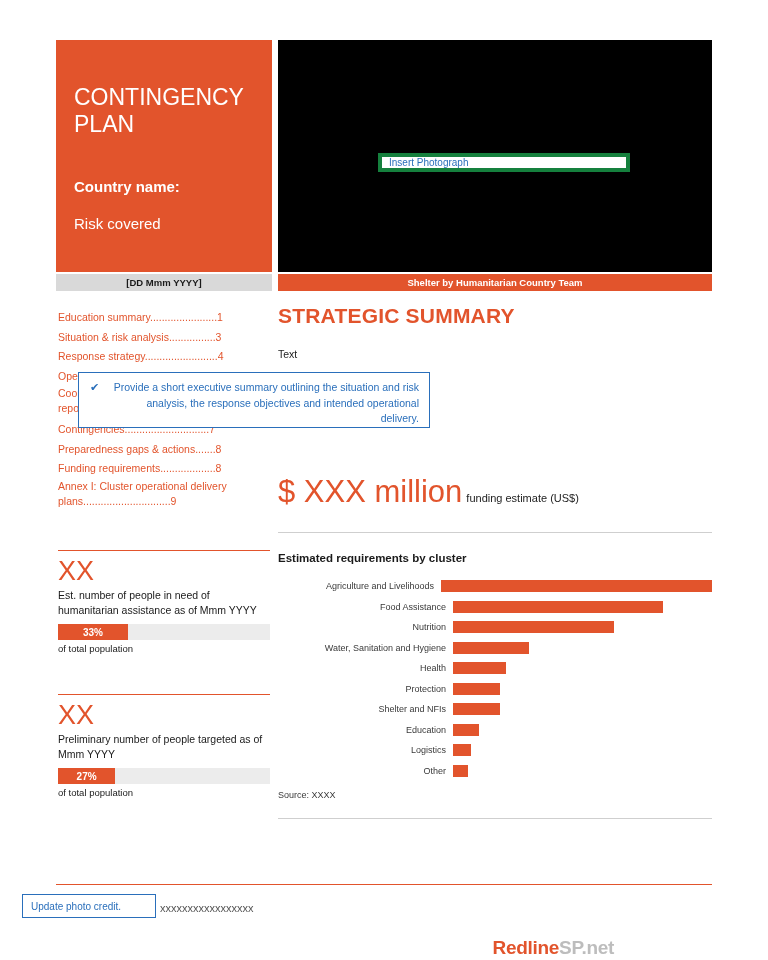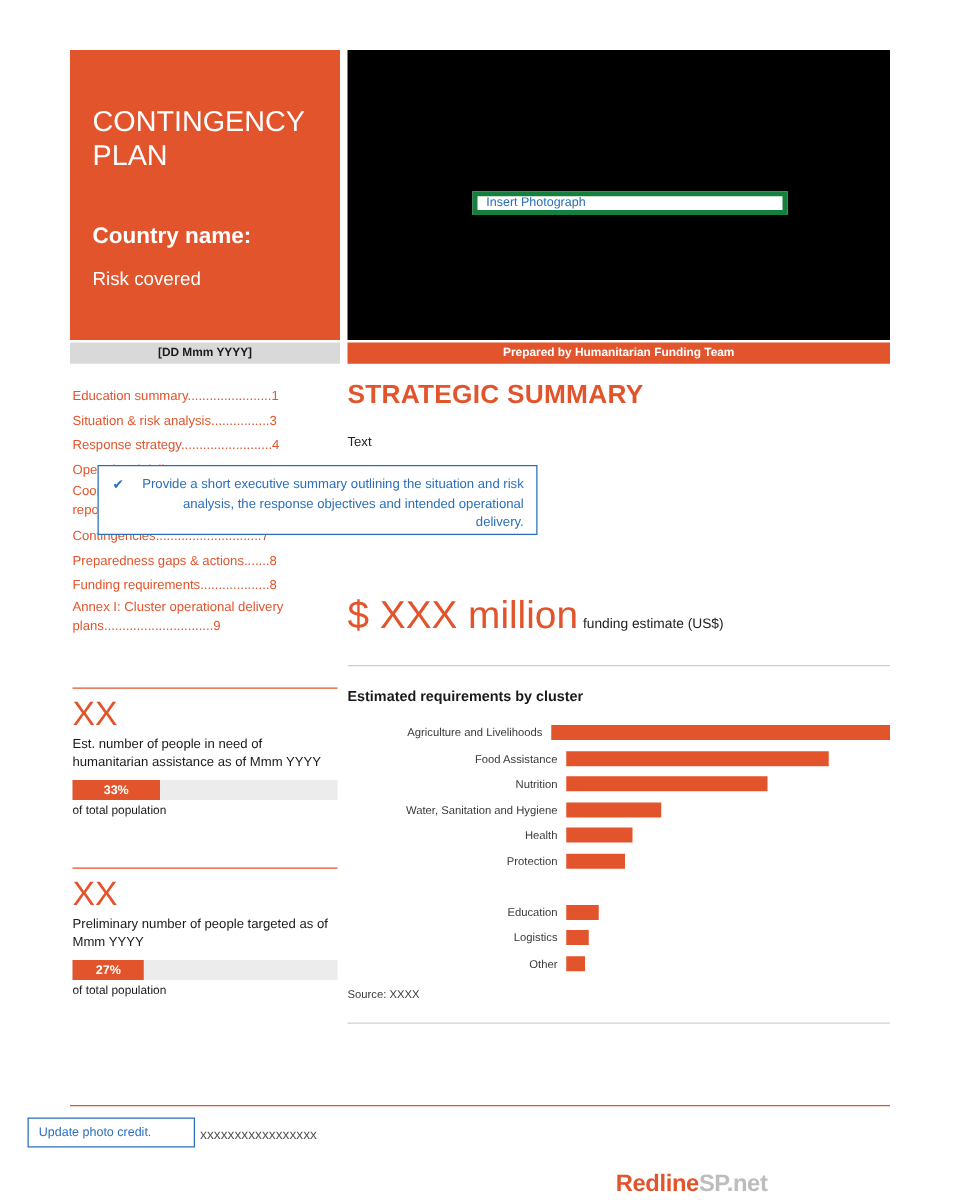--- a/index.html
+++ b/index.html
@@ -20,21 +20,21 @@
   .title-box{
     position:absolute;left:56px;top:28px;width:216px;height:232px;
     background:#e2542c;
   }
   .title-box .main-title{
     position:absolute;left:18px;top:44px;width:190px;
     color:#ffffff;font-size:23px;line-height:27px;font-weight:400;
   }
   .title-box .country-name{
     position:absolute;left:18px;top:138px;
-    color:#ffffff;font-size:18px;font-weight:bold;
+    color:#ffffff;font-size:15px;font-weight:bold;
   }
   .title-box .risk-covered{
     position:absolute;left:18px;top:175px;
     color:#ffffff;font-size:15px;font-weight:400;
   }
 
   .photo-box{
     position:absolute;left:278px;top:28px;width:434px;height:232px;
     background:#000000;
   }
@@ -184,21 +184,21 @@
     <div class="main-title">CONTINGENCY PLAN</div>
     <div class="country-name">Country name:</div>
     <div class="risk-covered">Risk covered</div>
   </div>
 
   <div class="photo-box">
     <div class="photo-placeholder">Insert Photograph</div>
   </div>
 
   <div class="date-band">[DD Mmm YYYY]</div>
-  <div class="prepared-band">Prepared by Humanitarian Funding Team</div>
+  <div class="prepared-band">Shelter by Humanitarian Country Team</div>
 
   <div class="toc">
     <div class="toc-row">Education summary.......................1</div>
     <div class="toc-row">Situation &amp; risk analysis................3</div>
     <div class="toc-row">Response strategy.........................4</div>
     <div class="toc-row">Operational delivery........................5</div>
     <div class="toc-row two-line">Coordination, monitoring and reporting.........................6</div>
     <div class="toc-row">Contingencies.............................7</div>
     <div class="toc-row">Preparedness gaps &amp; actions.......8</div>
     <div class="toc-row">Funding requirements...................8</div>
@@ -259,20 +259,24 @@
         <div class="chart-bar" style="width: 75.92px; background: rgb(226, 84, 44);"></div>
       </div>
       <div class="chart-row" style="top: 82px;">
         <div class="chart-label">Health</div>
         <div class="chart-bar" style="width: 52.56px; background: rgb(226, 84, 44);"></div>
       </div>
       <div class="chart-row" style="top: 102.5px;">
         <div class="chart-label">Protection</div>
         <div class="chart-bar" style="width: 46.72px; background: rgb(226, 84, 44);"></div>
       </div>
+      <div class="chart-row" style="top: 123px;">
+        <div class="chart-label">Shelter and NFIs</div>
+        <div class="chart-bar" style="width: 46.72px; background: rgb(226, 84, 44);"></div>
+      </div>
       <div class="chart-row" style="top: 143.5px;">
         <div class="chart-label">Education</div>
         <div class="chart-bar" style="width: 26.28px; background: rgb(226, 84, 44);"></div>
       </div>
       <div class="chart-row" style="top: 164px;">
         <div class="chart-label">Logistics</div>
         <div class="chart-bar" style="width: 17.52px; background: rgb(226, 84, 44);"></div>
       </div>
       <div class="chart-row" style="top: 184.5px;">
         <div class="chart-label">Other</div>

